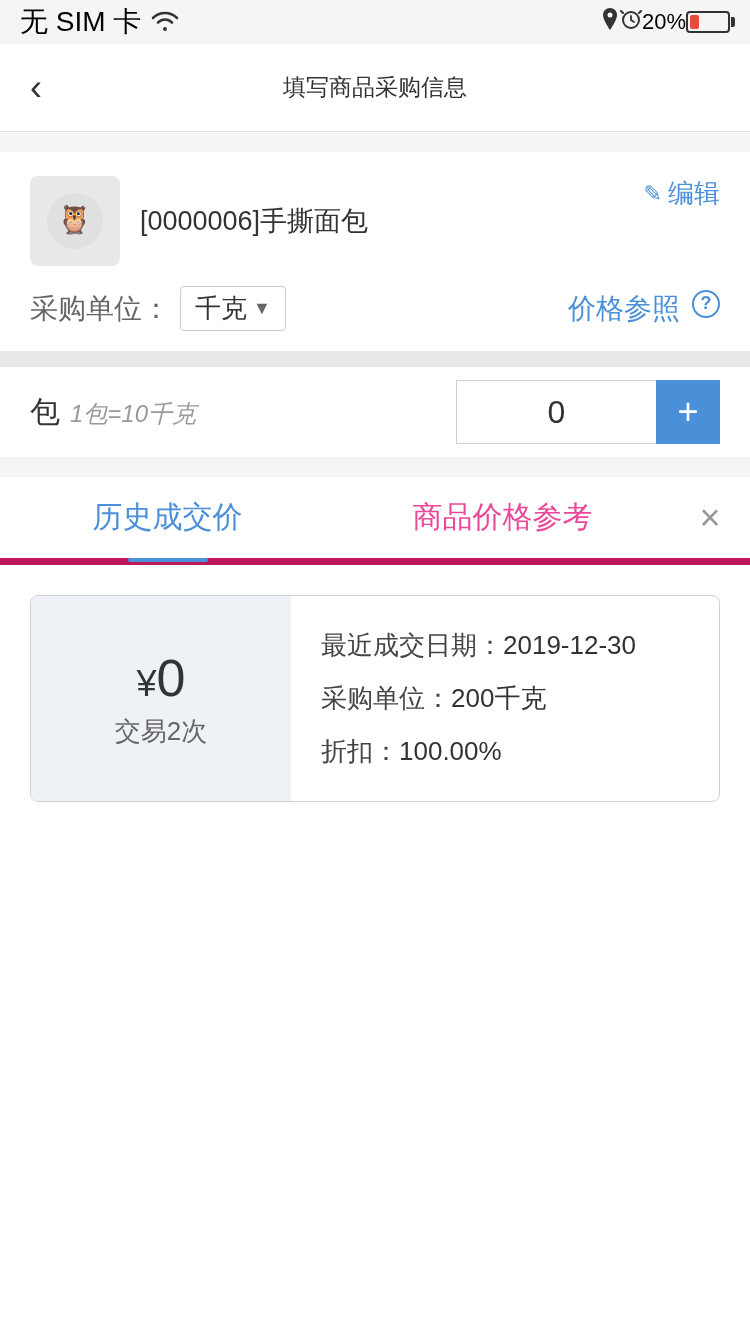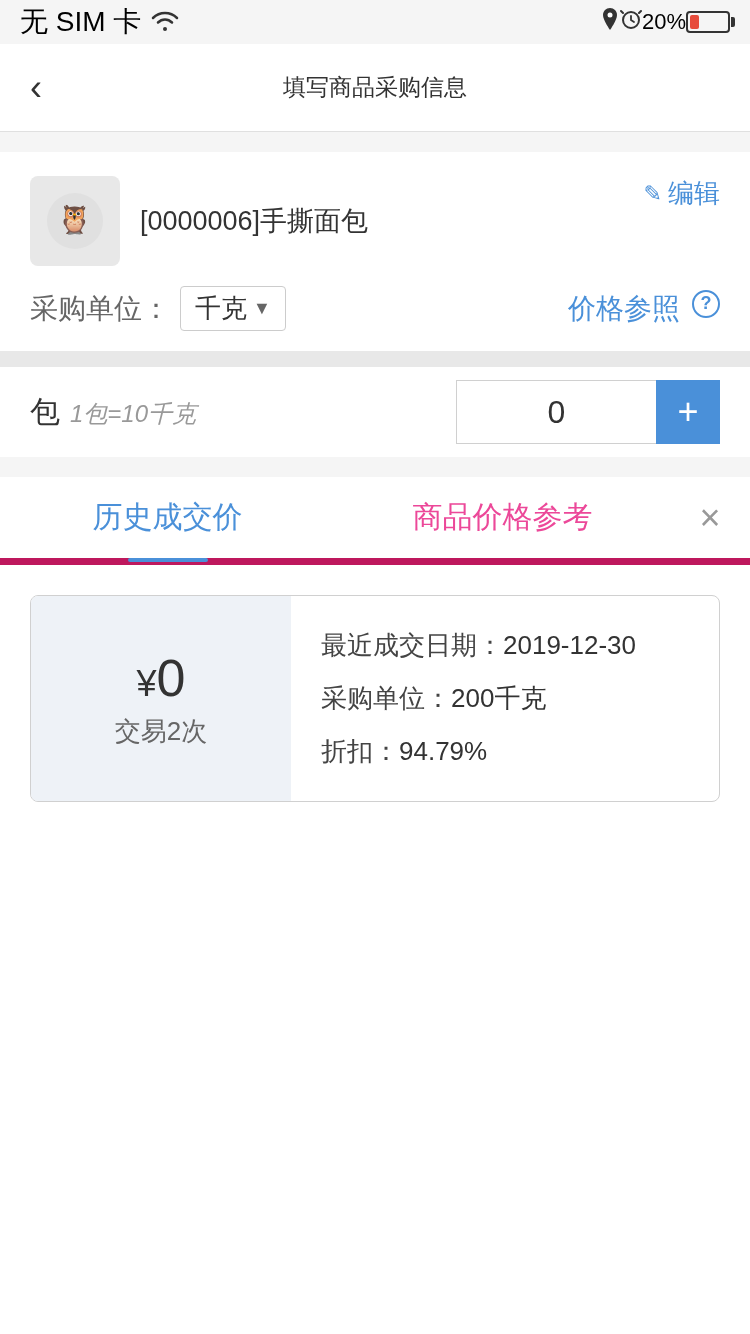--- a/index.html
+++ b/index.html
@@ -472,20 +472,20 @@
         <div class="history-times">交易2次</div>
       </div>
       <div class="history-right">
         <div class="history-detail-row">
           <span class="history-detail-label">最近成交日期：</span><span class="history-detail-value">2019-12-30</span>
         </div>
         <div class="history-detail-row">
           <span class="history-detail-label">采购单位：</span><span class="history-detail-value">200千克</span>
         </div>
         <div class="history-detail-row">
-          <span class="history-detail-label">折扣：</span><span class="history-detail-value">94.79%</span>
+          <span class="history-detail-label">折扣：</span><span class="history-detail-value">100.00%</span>
         </div>
       </div>
     </div>
   </div>
 </div>
 
 <div class="main-body"></div>
 
 </body></html>

